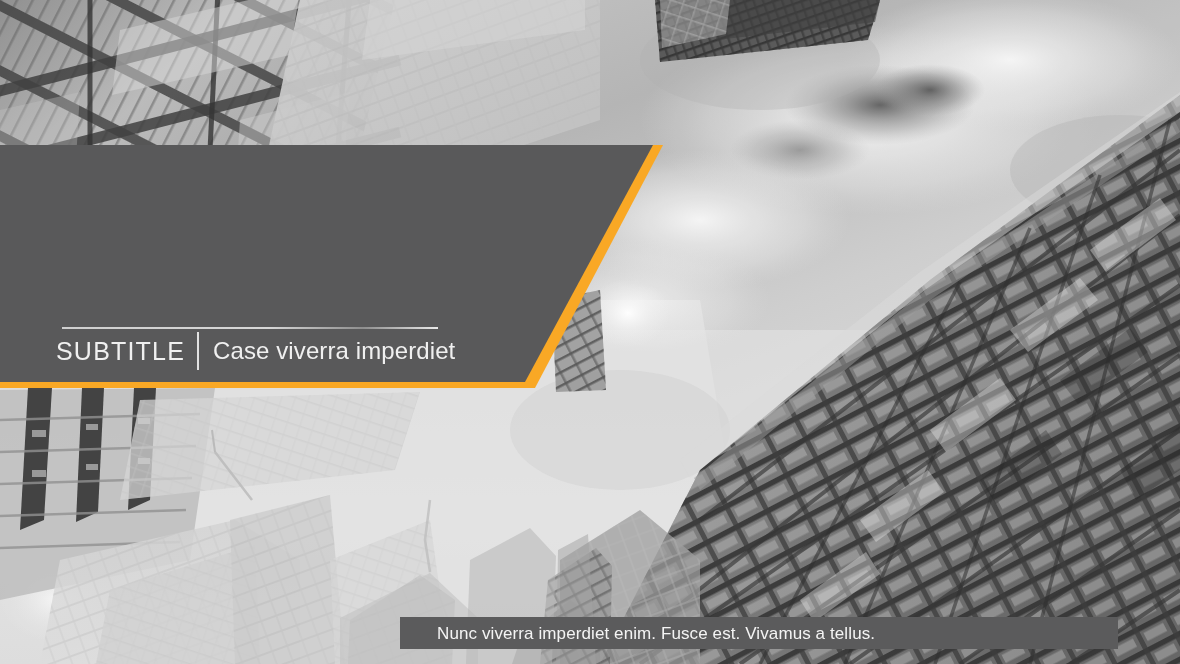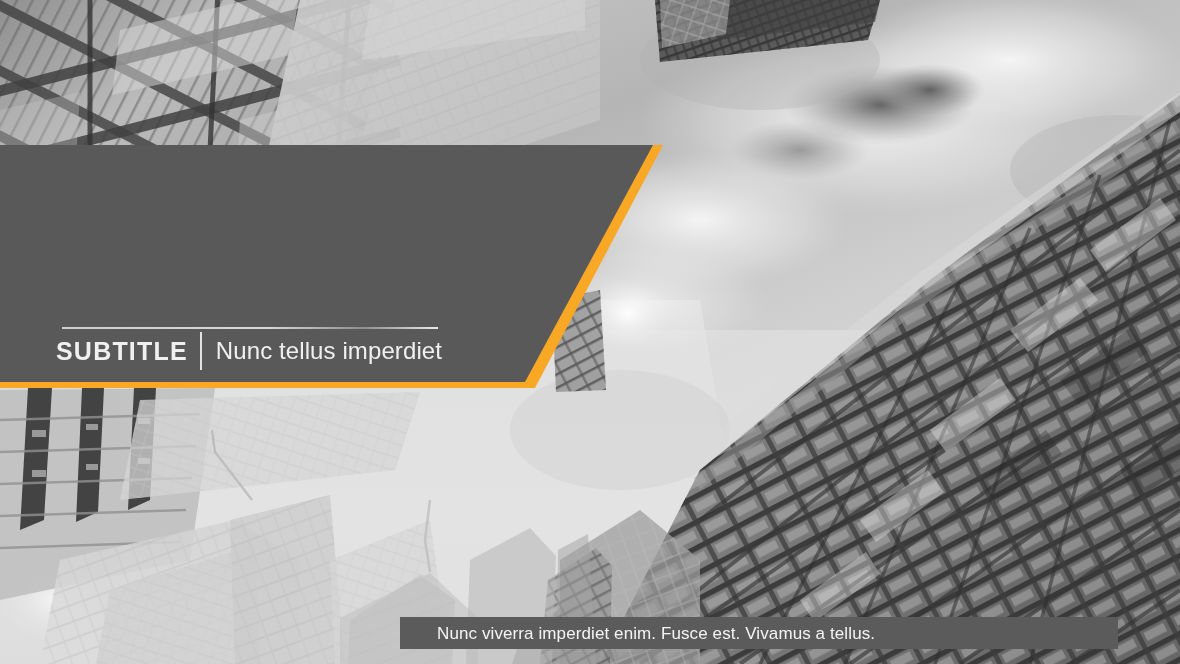--- a/index.html
+++ b/index.html
@@ -67,21 +67,21 @@
     position: absolute;
     left: 56px;
     top: 333px;
     height: 36px;
     display: flex;
     align-items: center;
     z-index: 8;
   }
   .subtitle-label {
     font-size: 25px;
-    font-weight: 700;
+    font-weight: 400;
     color: #f0f0f0;
     letter-spacing: 1.2px;
     line-height: 1;
     white-space: nowrap;
   }
   .subtitle-divider {
     width: 2px;
     height: 38px;
     background: #e2e2e2;
     margin: 0 14px 0 12px;
@@ -376,20 +376,20 @@
       <rect x="0" y="237" width="528" height="5" fill="#f9a825"></rect>
     </svg>
   </div>
 
 
   <div class="subtitle-rule"></div>
 
   <div class="subtitle-row">
     <span class="subtitle-label">SUBTITLE</span>
     <span class="subtitle-divider"></span>
-    <span class="subtitle-text">Nunc tellus imperdiet</span>
+    <span class="subtitle-text">Case viverra imperdiet</span>
   </div>
 
   <div class="caption-bar">
     <span class="caption-text">Nunc viverra imperdiet enim. Fusce est. Vivamus a tellus.</span>
   </div>
 
 </div>
 
 </body></html>

